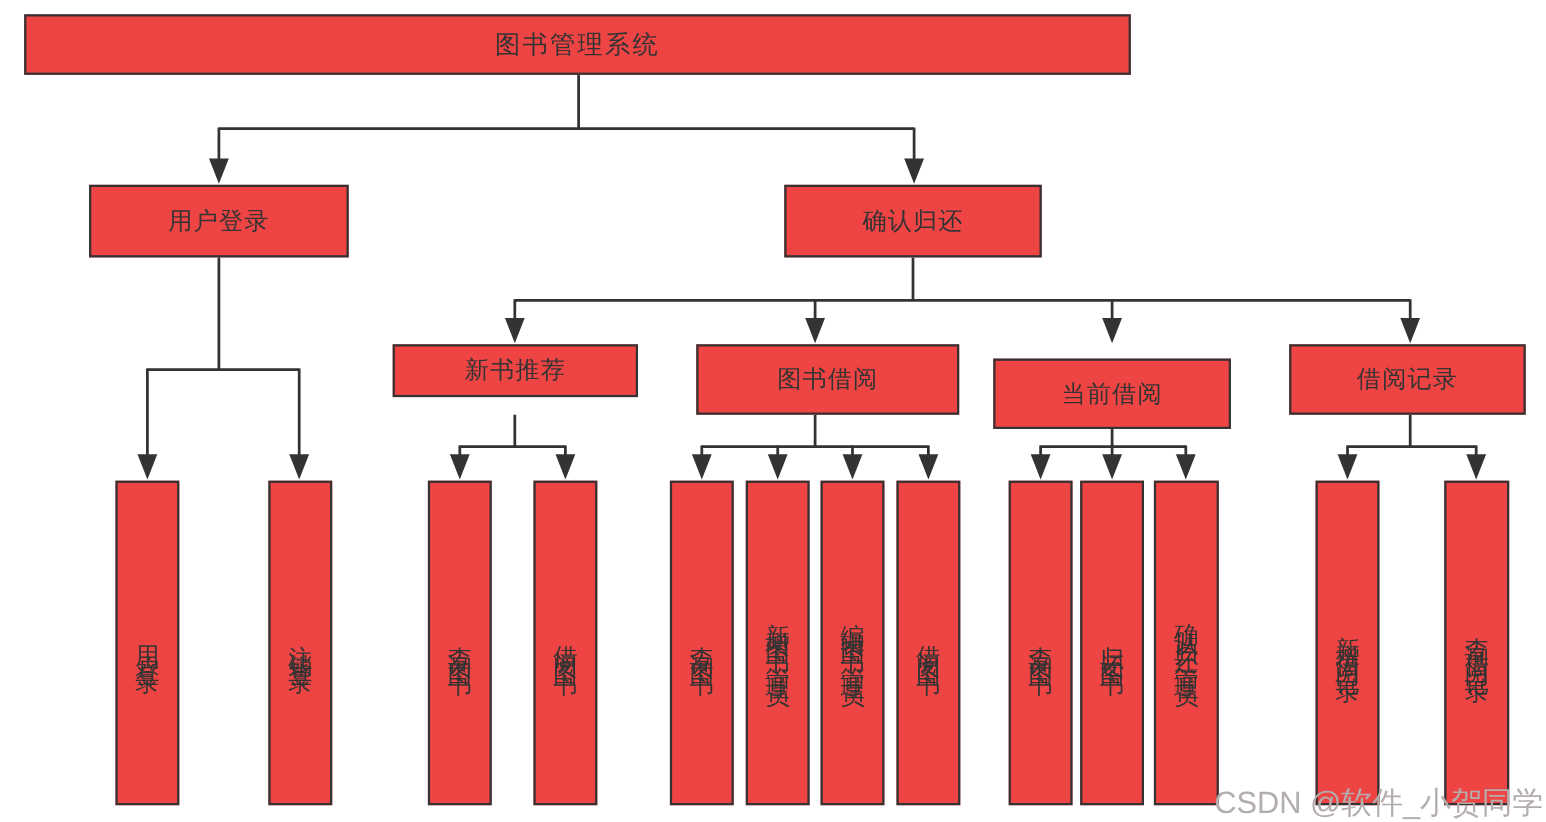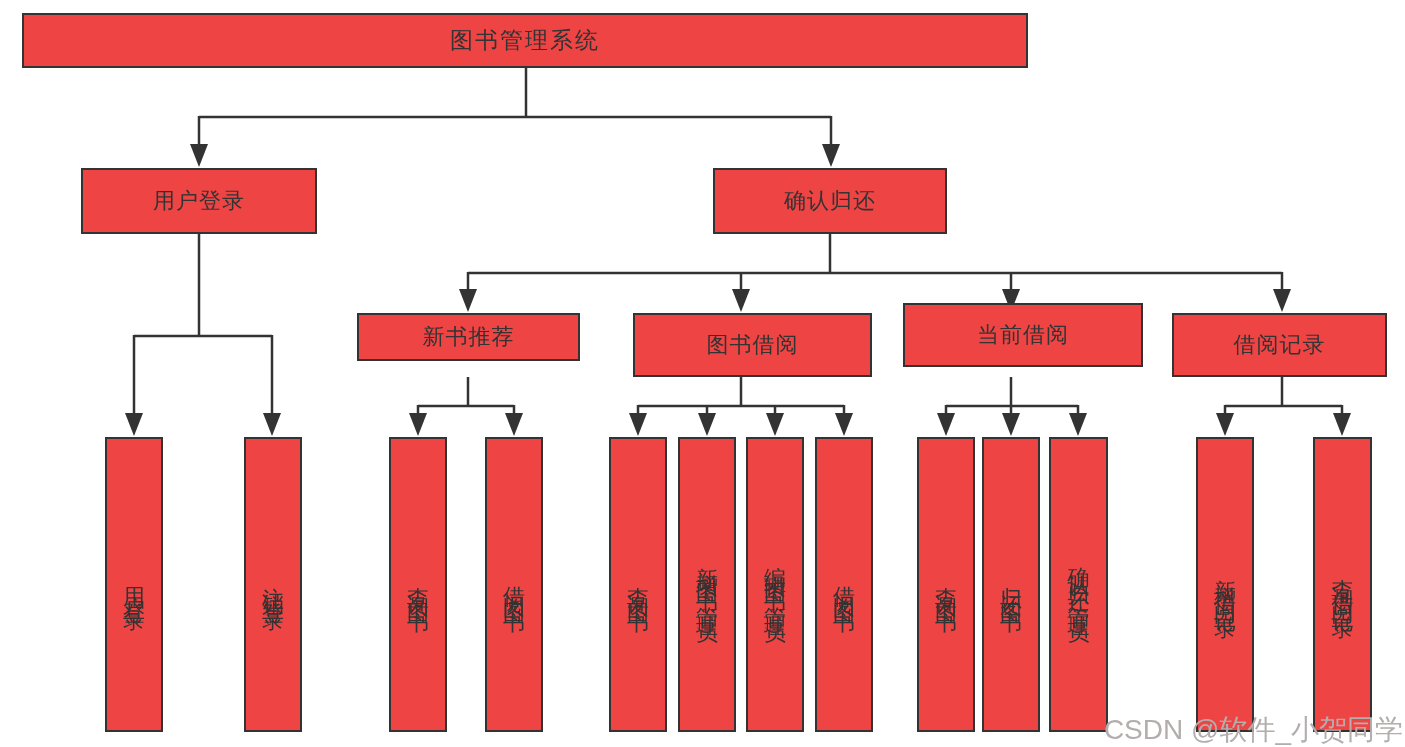--- a/index.html
+++ b/index.html
@@ -115,21 +115,21 @@
   <div class="box" style="left:713px;top:168px;width:234px;height:66px;">
     <span class="hlabel">确认归还</span>
   </div>
 
   <div class="box" style="left:357px;top:313px;width:223px;height:48px;">
     <span class="hlabel">新书推荐</span>
   </div>
   <div class="box" style="left:633px;top:313px;width:239px;height:64px;">
     <span class="hlabel">图书借阅</span>
   </div>
-  <div class="box" style="left:903px;top:303px;width:240px;height:64px;justify-content:center;">
+  <div class="box" style="left:903px;top:326px;width:216px;height:64px;justify-content:center;">
     <span class="hlabel">当前借阅</span>
   </div>
   <div class="box" style="left:1172px;top:313px;width:215px;height:64px;">
     <span class="hlabel">借阅记录</span>
   </div>
 
   <div class="box leaf" style="left:105px;top:437px;width:58px;height:295px;">
     <span class="vlabel">用户登录</span>
   </div>
   <div class="box leaf" style="left:244px;top:437px;width:58px;height:295px;">

